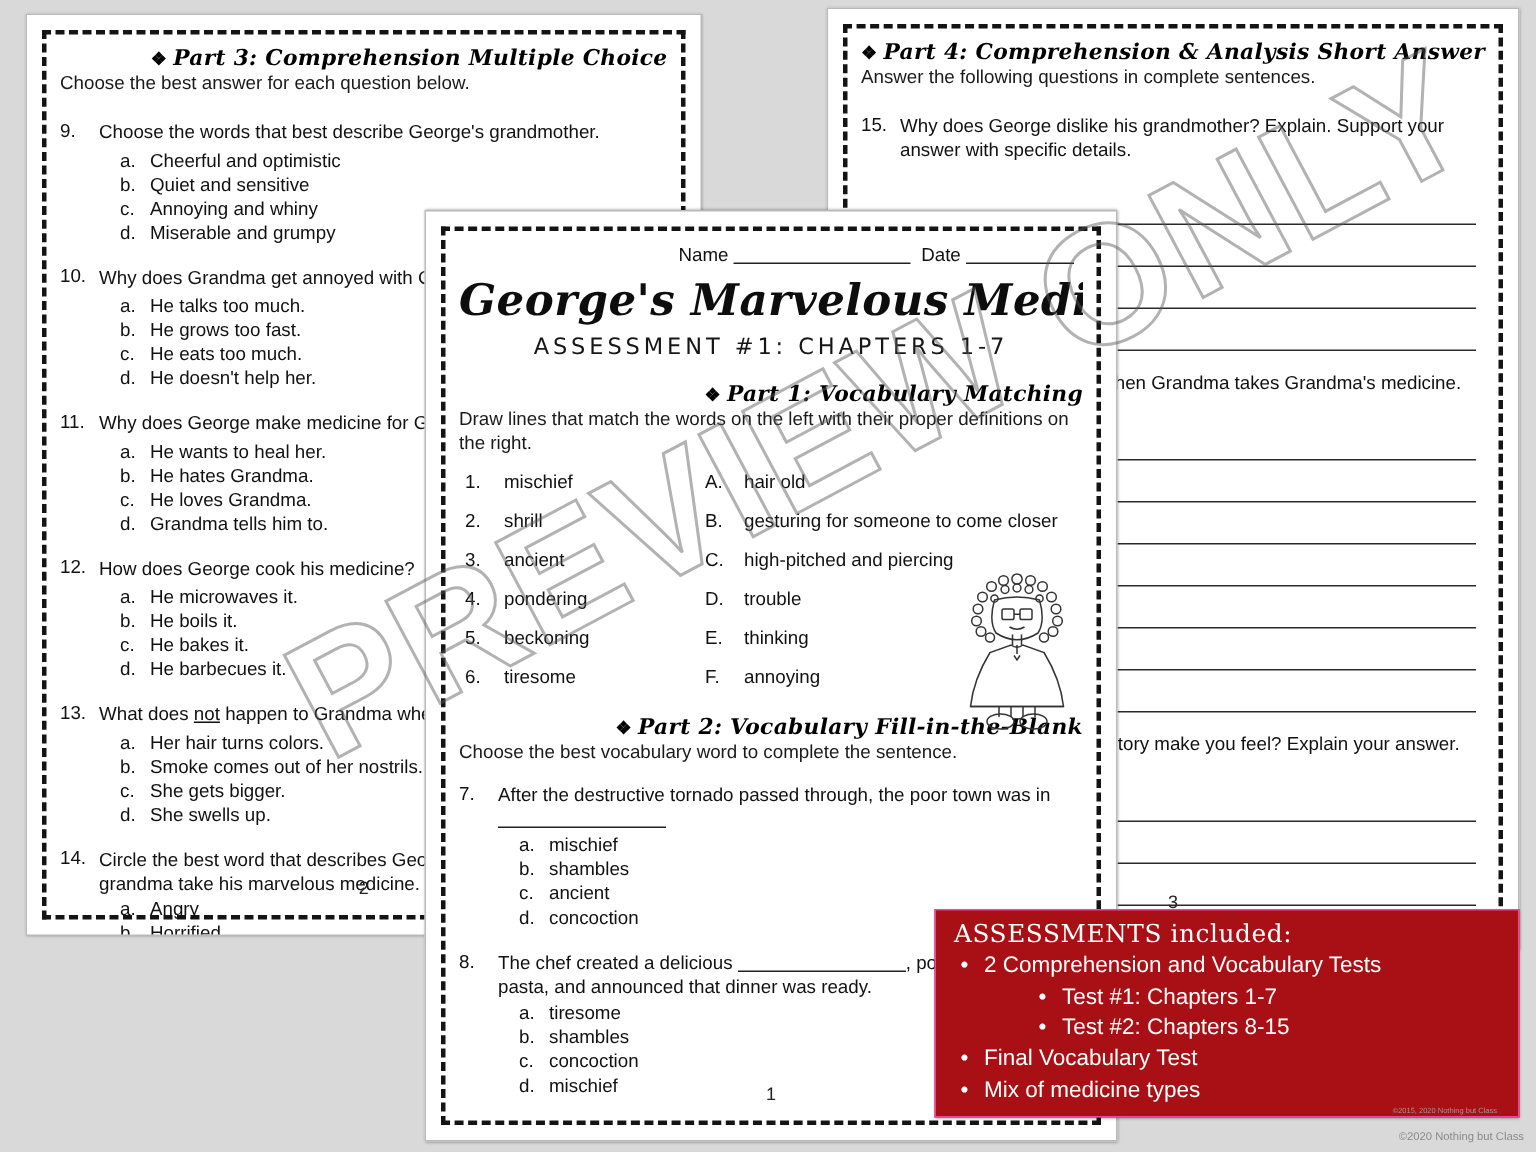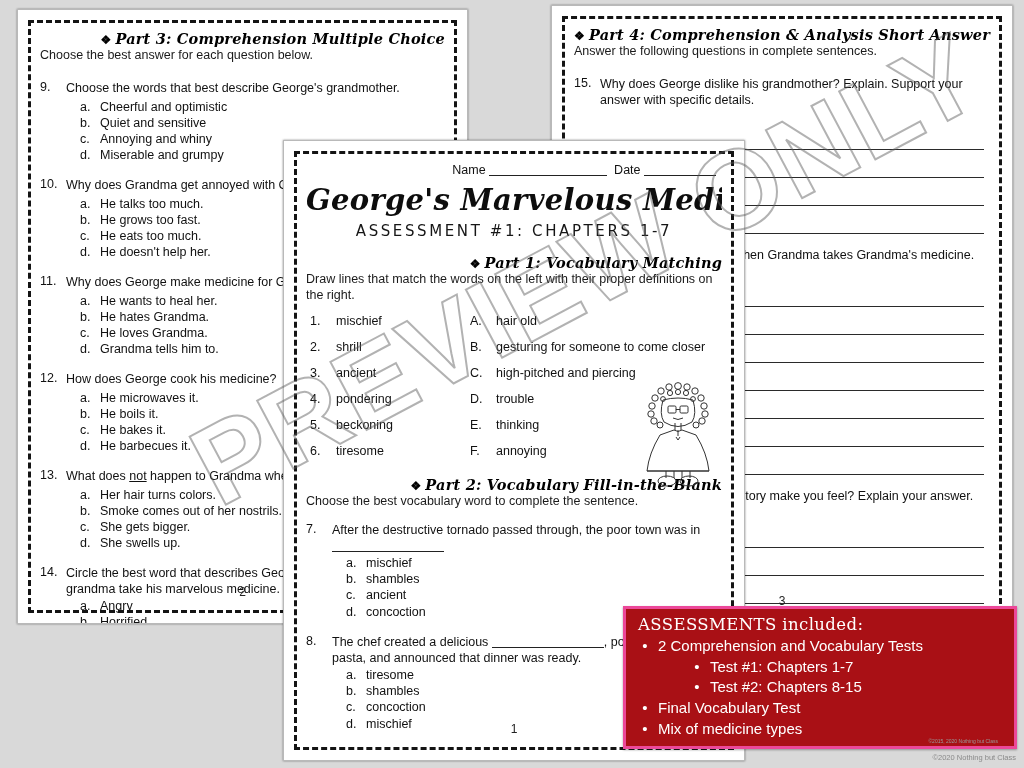--- a/index.html
+++ b/index.html
@@ -112,21 +112,21 @@
     color:transparent;
     -webkit-text-stroke:2px rgba(90,90,90,.55);
     transform:rotate(-28deg);
     white-space:nowrap;pointer-events:none;
     opacity:.85;
   }
 
   
   #red-box{
     position:absolute;left:623px;top:606px;width:388px;height:137px;
-    background:#a91015;border:3px solid #ec4899;z-index:8;
+    background:#a91015;border:1px solid #ec4899;z-index:8;
     box-shadow:0 1px 2px rgba(0,0,0,.35);
     overflow:hidden;
   }
   .rb-title{
     color:#fff;font-family:"DejaVu Serif", serif;
     font-size:16.5px;letter-spacing:.4px;margin:6px 0 0 12px;
     white-space:nowrap;
   }
   .rb-li{
     color:#fff;font-size:15px;margin-top:3px;white-space:nowrap;

